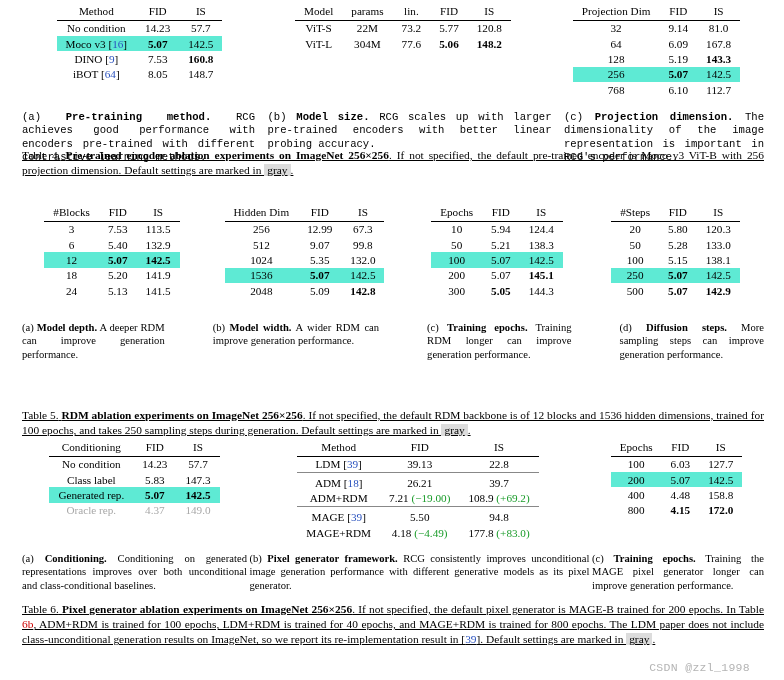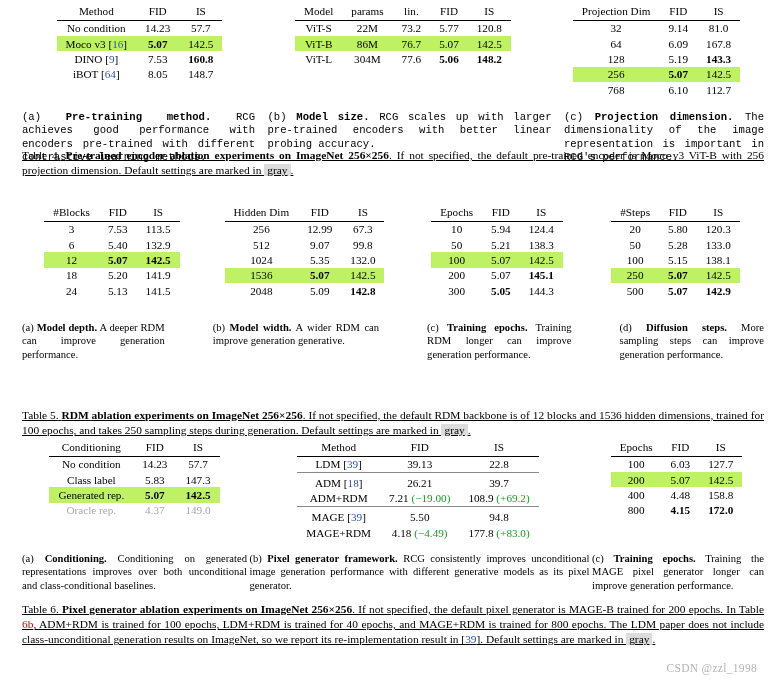--- a/index.html
+++ b/index.html
@@ -54,21 +54,21 @@
     white-space: nowrap;
   }
   table.data thead tr {
     border-bottom: 1.1px solid #000;
   }
   table.data tbody tr.midrule-above td {
     border-top: 0.8px solid #888;
     padding-top: 3px;
   }
   td.left, th.left { text-align: left; }
-  .hl { background: #bef264; }
+  .hl { background: #5eead4; }
   .bold { font-weight: bold; }
   .cite { color: #2a52be; }
   .cite-red { color: #cc0000; }
   .grey { color: #a8a8a8; }
   .green { color: #1a9c2a; }
 
   
   .subcap {
     font-size: 10.6px;
     line-height: 1.255;
@@ -101,24 +101,24 @@
   #t5-tables { left: 22px; top: 205px; width: 742px; }
   #t5-caps   { left: 22px; top: 314px; width: 742px; gap: 48px; }
   #t5-main   { left: 22px; top: 368px; width: 742px; margin-top: 40px; }
 
   #t6-tables { left: 22px; top: 440px; width: 742px; }
   #t6-caps   { left: 22px; top: 545px; width: 742px; }
   #t6-main   { left: 22px; top: 602px; width: 742px; }
 
   .watermark {
     position: absolute;
-    right: 7px;
+    right: 14px;
     bottom: 6px;
     color: #b4b4b4;
-    font-family: Liberation Serif, serif;
+    font-family: Liberation Mono, monospace;
     font-size: 11.5px;
     letter-spacing: 0.3px;
   }
 </style>
 </head>
 <body>
 
 <div class="page">
 
   <div class="block subtable-row" id="t4-tables">
@@ -171,27 +171,20 @@
             </thead>
             <tbody>
               <tr class="">
                 <td class="">ViT-S</td>
                 <td class="">22M</td>
                 <td class="">73.2</td>
                 <td class="">5.77</td>
                 <td class="">120.8</td>
               </tr>
               <tr class="">
-                <td class="hl">ViT-B</td>
-                <td class="hl">86M</td>
-                <td class="hl">76.7</td>
-                <td class="hl">5.07</td>
-                <td class="hl">142.5</td>
-              </tr>
-              <tr class="">
                 <td class="">ViT-L</td>
                 <td class="">304M</td>
                 <td class="">77.6</td>
                 <td class=""><span class="bold">5.06</span></td>
                 <td class=""><span class="bold">148.2</span></td>
               </tr>
             </tbody>
           </table>
         </div>
     </div>
@@ -403,21 +396,21 @@
                 <td class=""><span class="bold">142.9</span></td>
               </tr>
             </tbody>
           </table>
         </div>
     </div>
   </div>
 
   <div class="block subtable-row" id="t5-caps">
     <div class="subcap" style="width:163px" id="t5a-cap"><span>(a)</span> <b>Model depth.</b> <span>A deeper RDM can improve generation performance.</span></div>
-    <div class="subcap" style="width:190px" id="t5b-cap"><span>(b)</span> <b>Model width.</b> <span>A wider RDM can improve generation generative.</span></div>
+    <div class="subcap" style="width:190px" id="t5b-cap"><span>(b)</span> <b>Model width.</b> <span>A wider RDM can improve generation performance.</span></div>
     <div class="subcap" style="width:165px" id="t5c-cap"><span>(c)</span> <b>Training epochs.</b> <span>Training RDM longer can improve generation performance.</span></div>
     <div class="subcap" style="width:165px" id="t5d-cap"><span>(d)</span> <b>Diffusion steps.</b> <span>More sampling steps can improve generation performance.</span></div>
   </div>
 
   <div class="block maincap" id="t5-main"><span>Table 5.</span> <b>RDM ablation experiments on ImageNet 256×256</b><span>. If not specified, the default RDM backbone is of 12 blocks and 1536 hidden dimensions, trained for 100 epochs, and takes 250 sampling steps during generation. Default settings are marked in </span><span class="graybox">gray</span><span>.</span></div>
 
   <div class="block subtable-row" id="t6-tables">
     <div class="subcol" style="width:225px">
       <div id="t6a-table">
           <table class="data">

